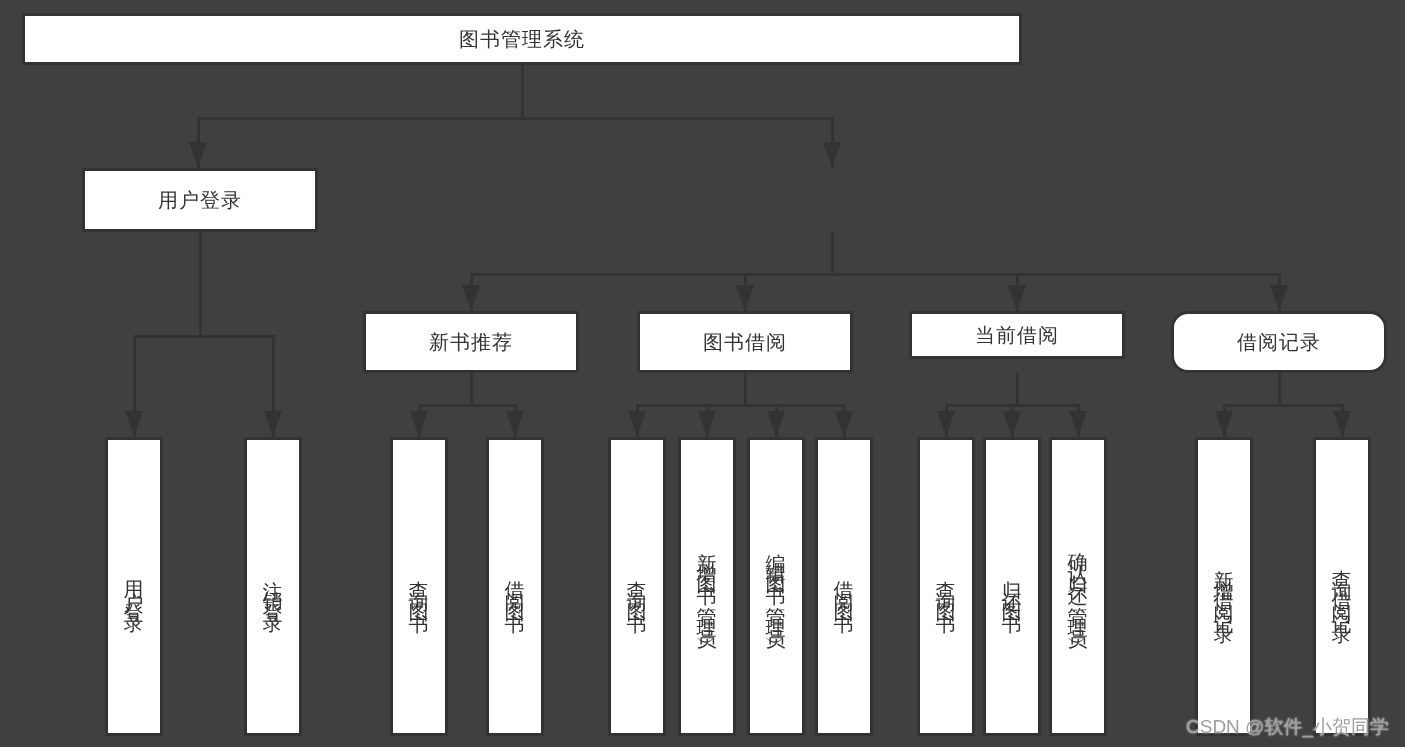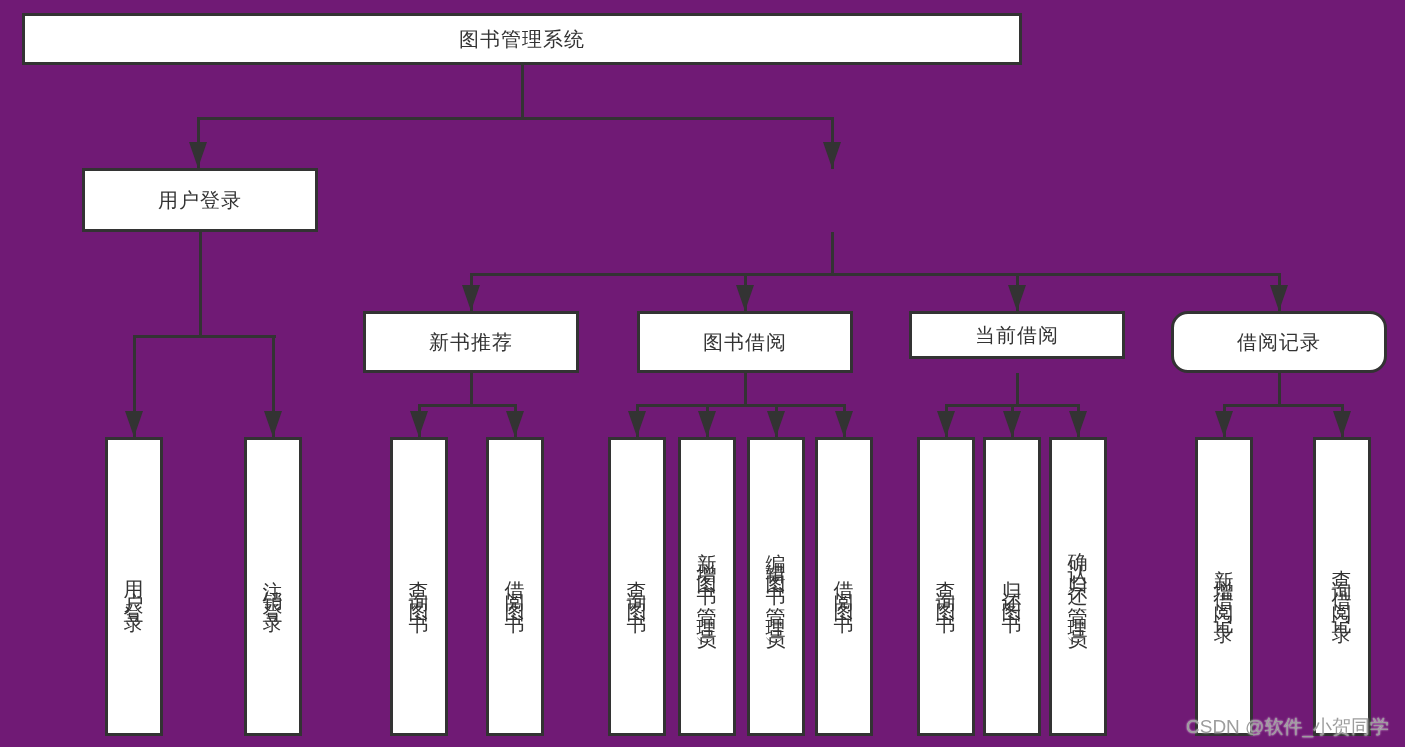--- a/index.html
+++ b/index.html
@@ -5,21 +5,21 @@
   html, body {
     margin: 0;
     padding: 0;
     background: #ffffff;
     font-family: "Liberation Sans", "DejaVu Sans", sans-serif;
   }
   .canvas {
     position: relative;
     width: 1405px;
     height: 747px;
-    background: #701a75;
+    background: #404040;
     overflow: hidden;
   }
   
   .node {
     position: absolute;
     box-sizing: border-box;
     border: 3px solid #333333;
     background: #ffffff;
     display: flex;
     align-items: center;

